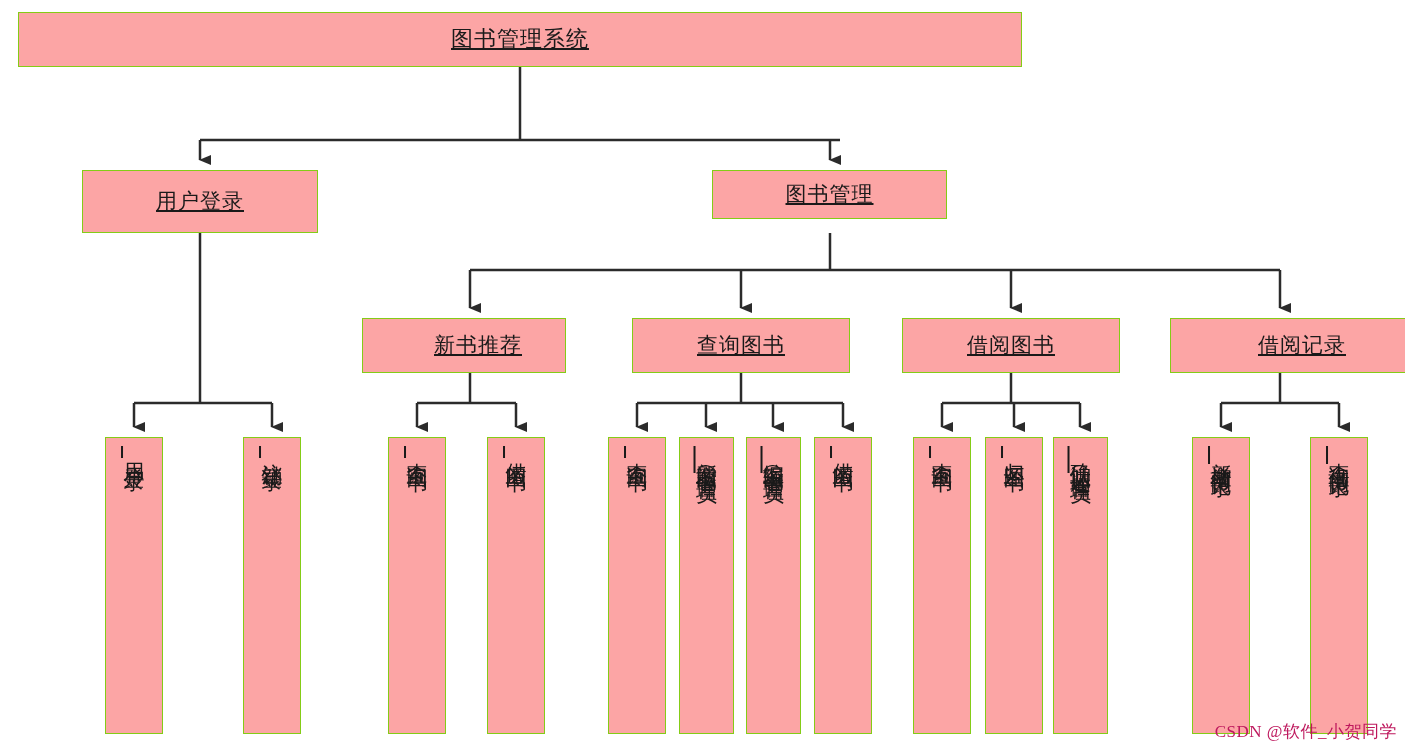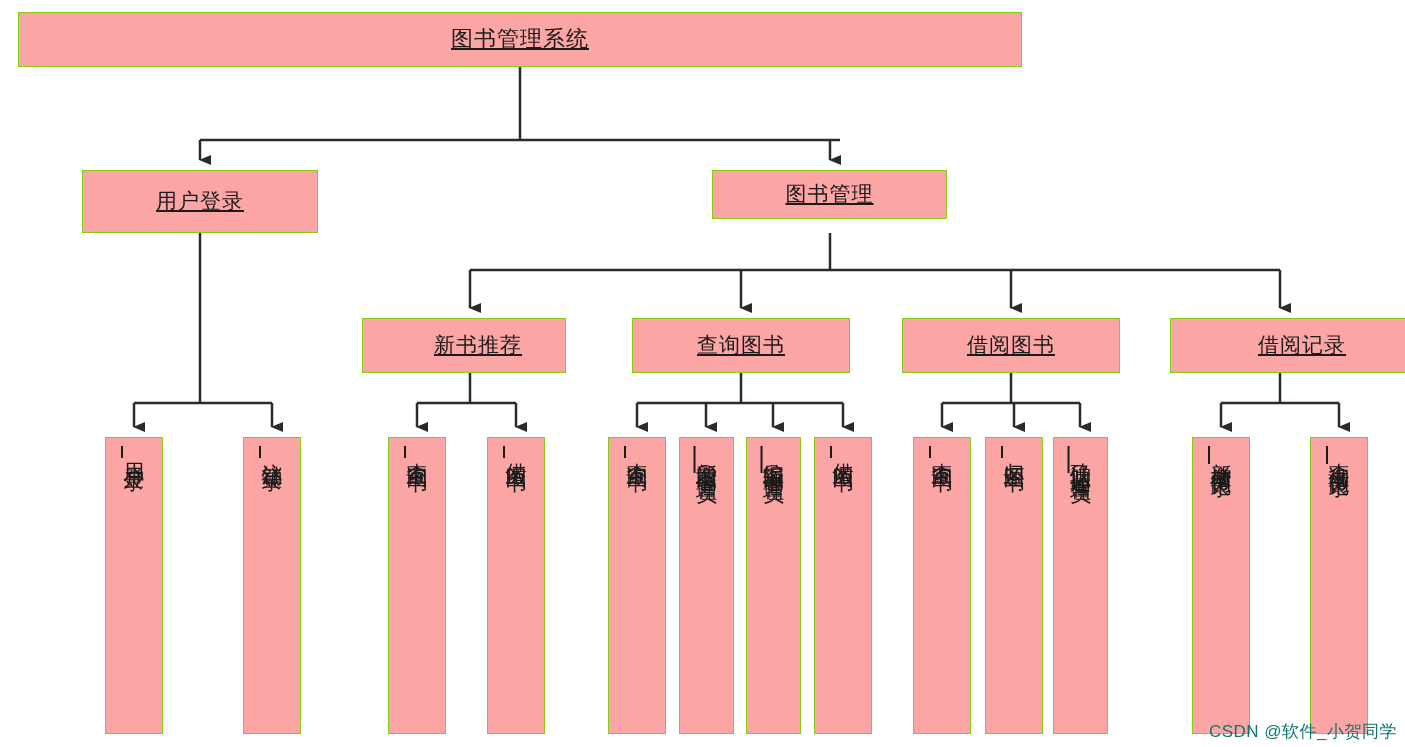--- a/index.html
+++ b/index.html
@@ -58,25 +58,25 @@
     display: block;
   }
   #root-node {
     font-size: 22px;
   }
   #watermark {
     position: absolute;
     right: 8px;
     bottom: 4px;
     font-size: 17px;
-    color: #0f766e;
+    color: #be185d;
     letter-spacing: 0.5px;
     z-index: 5;
     white-space: nowrap;
-    font-family: Liberation Sans, sans-serif;
+    font-family: Liberation Serif, serif;
   }
 </style>
 </head>
 <body>
 
 <div id="diagram-root">
 
   <svg id="wires" width="1405" height="747" viewBox="0 0 1405 747">
     <defs>
       <marker id="arrowhead" markerWidth="10" markerHeight="12" refX="5" refY="11" orient="auto" markerUnits="userSpaceOnUse">

